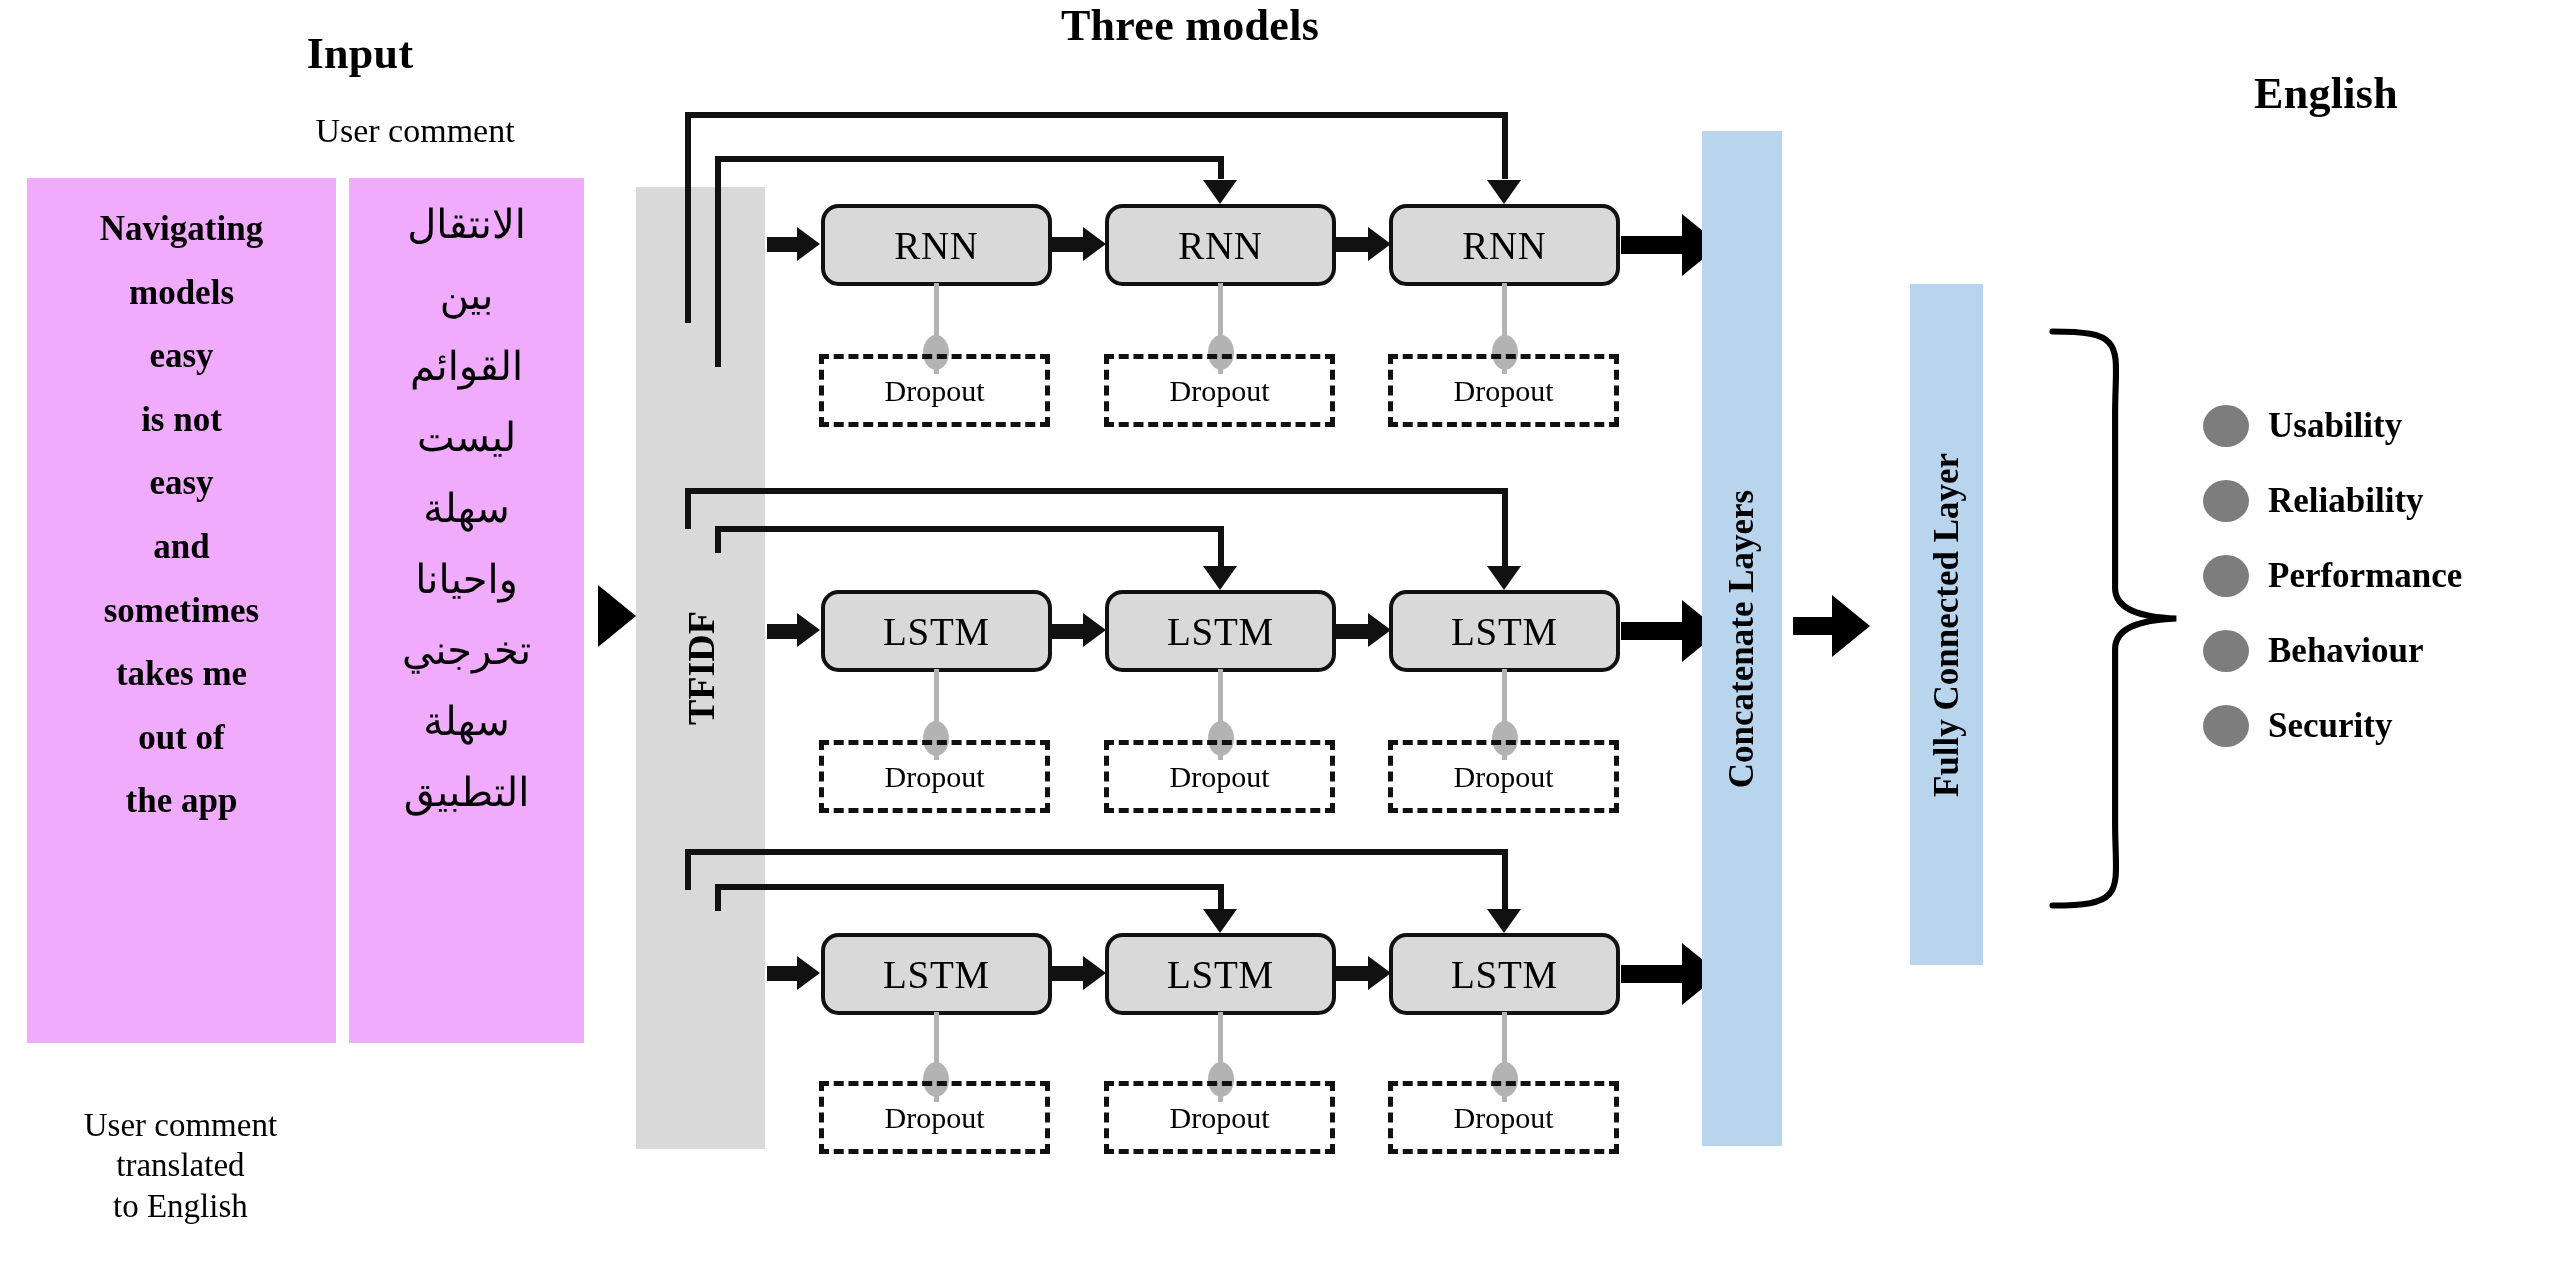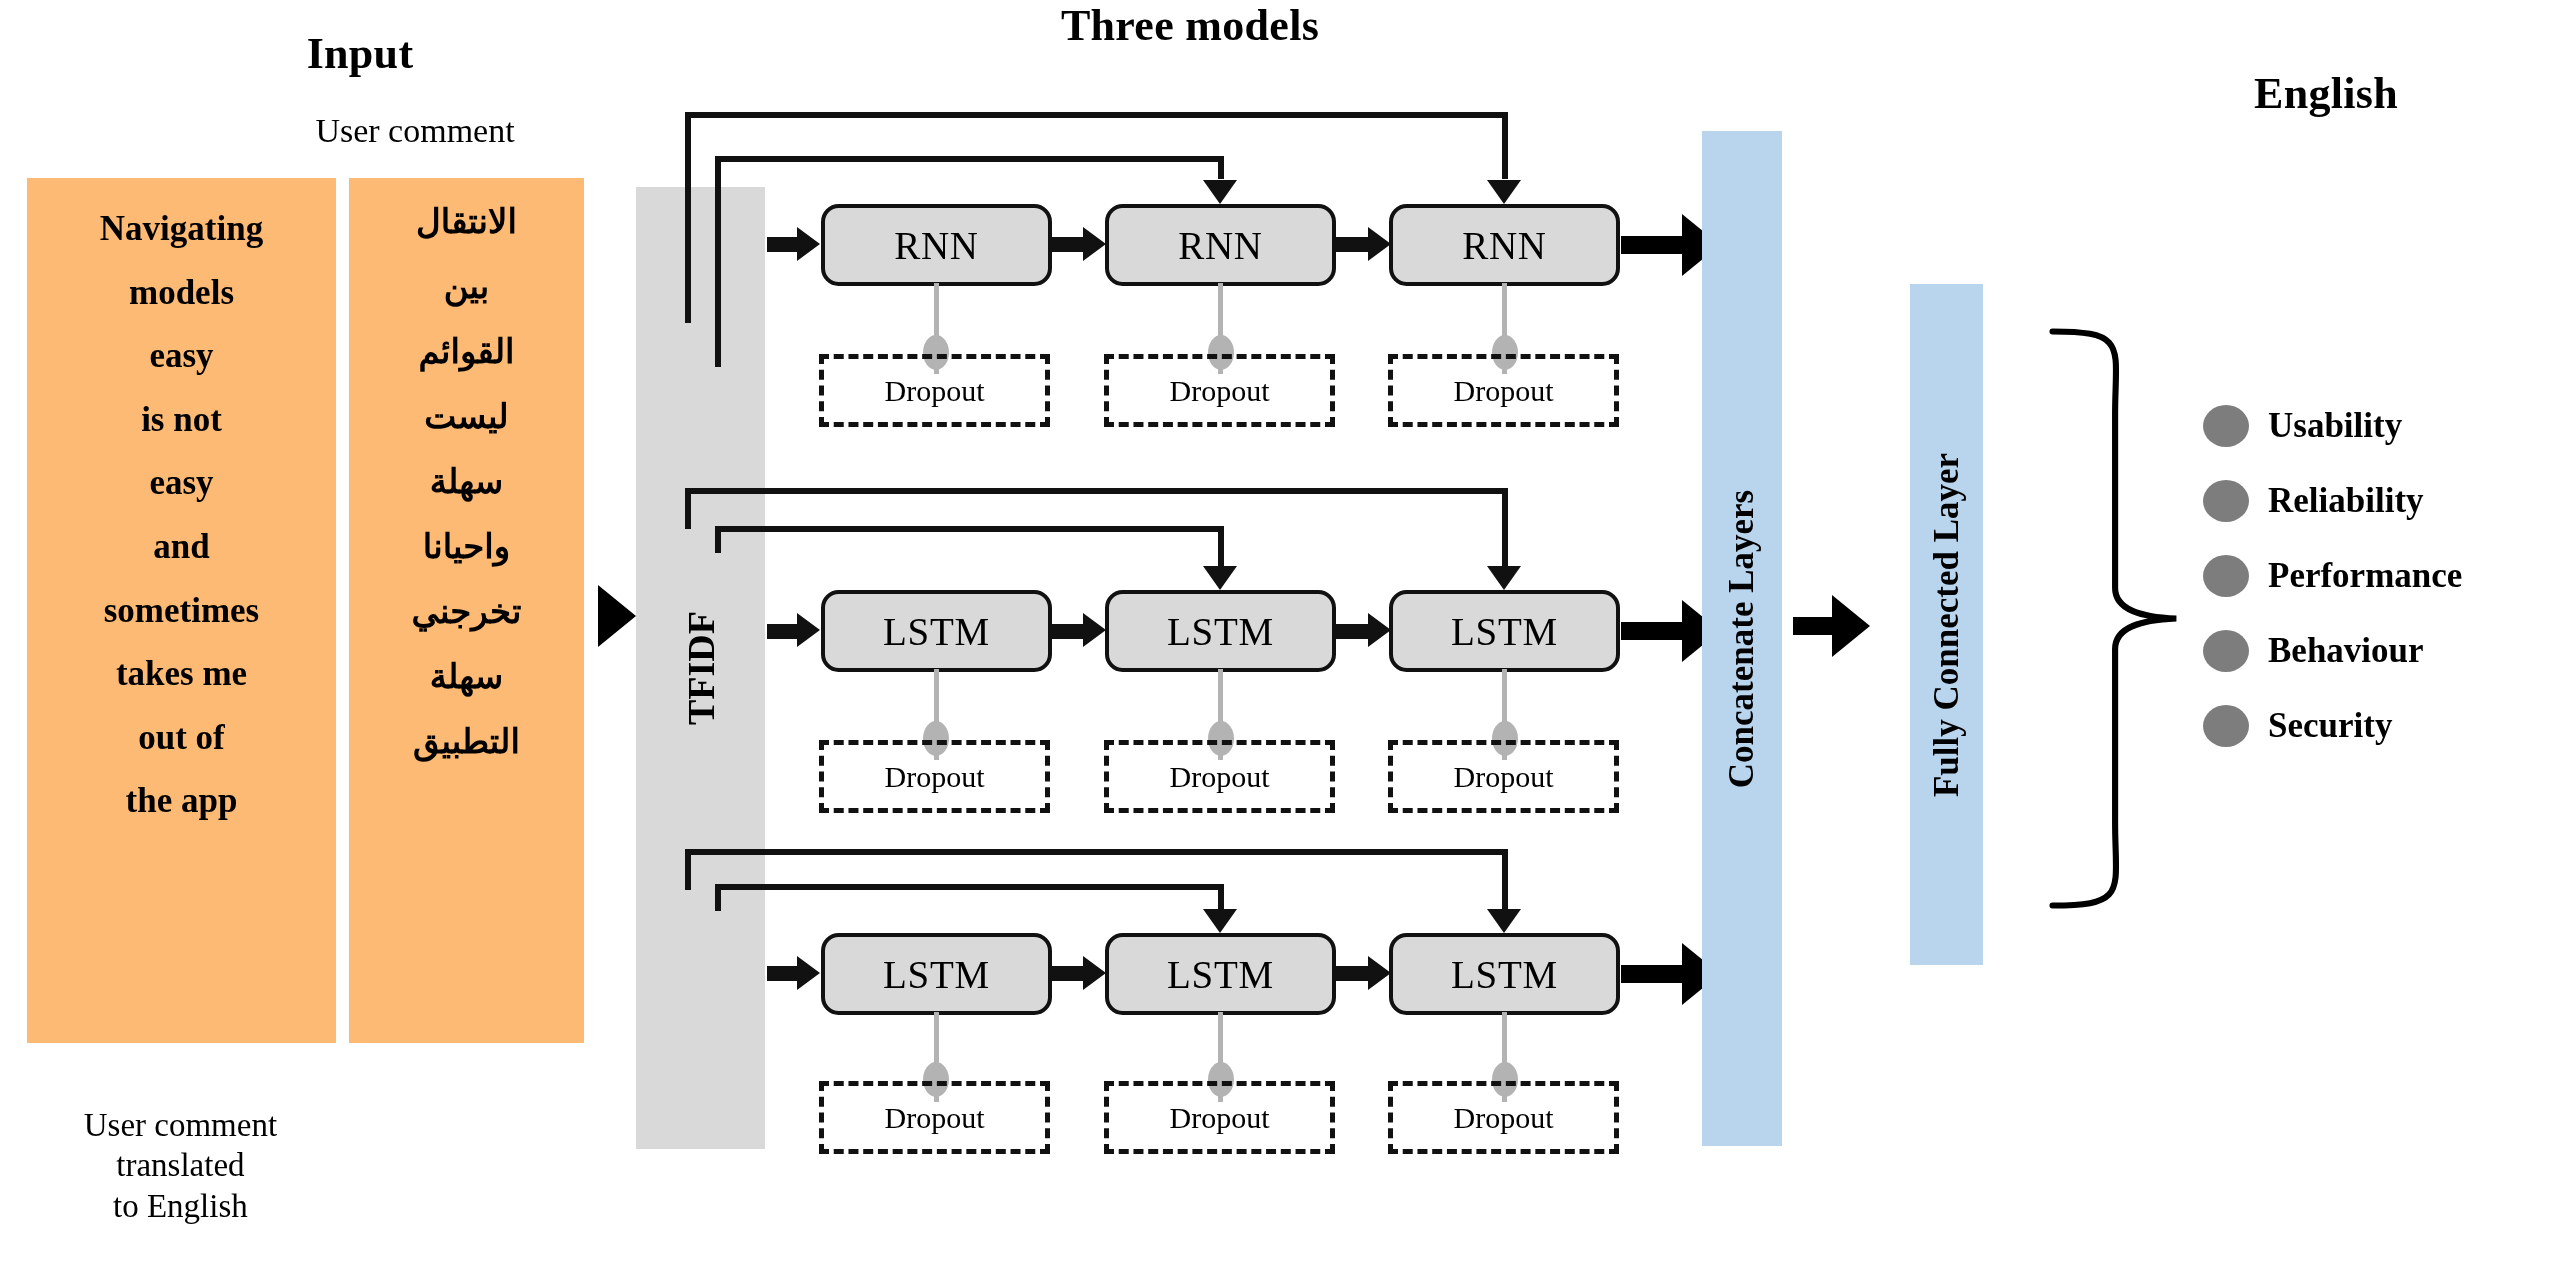--- a/index.html
+++ b/index.html
@@ -29,38 +29,38 @@
   }
   .sub-title {
     font-size: 34px;
     color: #000;
     text-align: center;
     white-space: nowrap;
   }
 
   
   .text-panel {
-    background: #fdba74;
+    background: #f0abfc;
     display: flex;
     flex-direction: column;
     align-items: center;
     justify-content: flex-start;
     box-sizing: border-box;
   }
   .panel-line {
     font-size: 35px;
     font-weight: bold;
     color: #000;
     text-align: center;
     white-space: nowrap;
     line-height: 1.0;
   }
   .panel-line.ar {
-    font-weight: bold;
-    font-size: 34px;
+    font-weight: normal;
+    font-size: 40px;
     direction: rtl;
   }
   .caption {
     font-size: 33px;
     color: #000;
     text-align: center;
     line-height: 1.22;
   }
 
   

